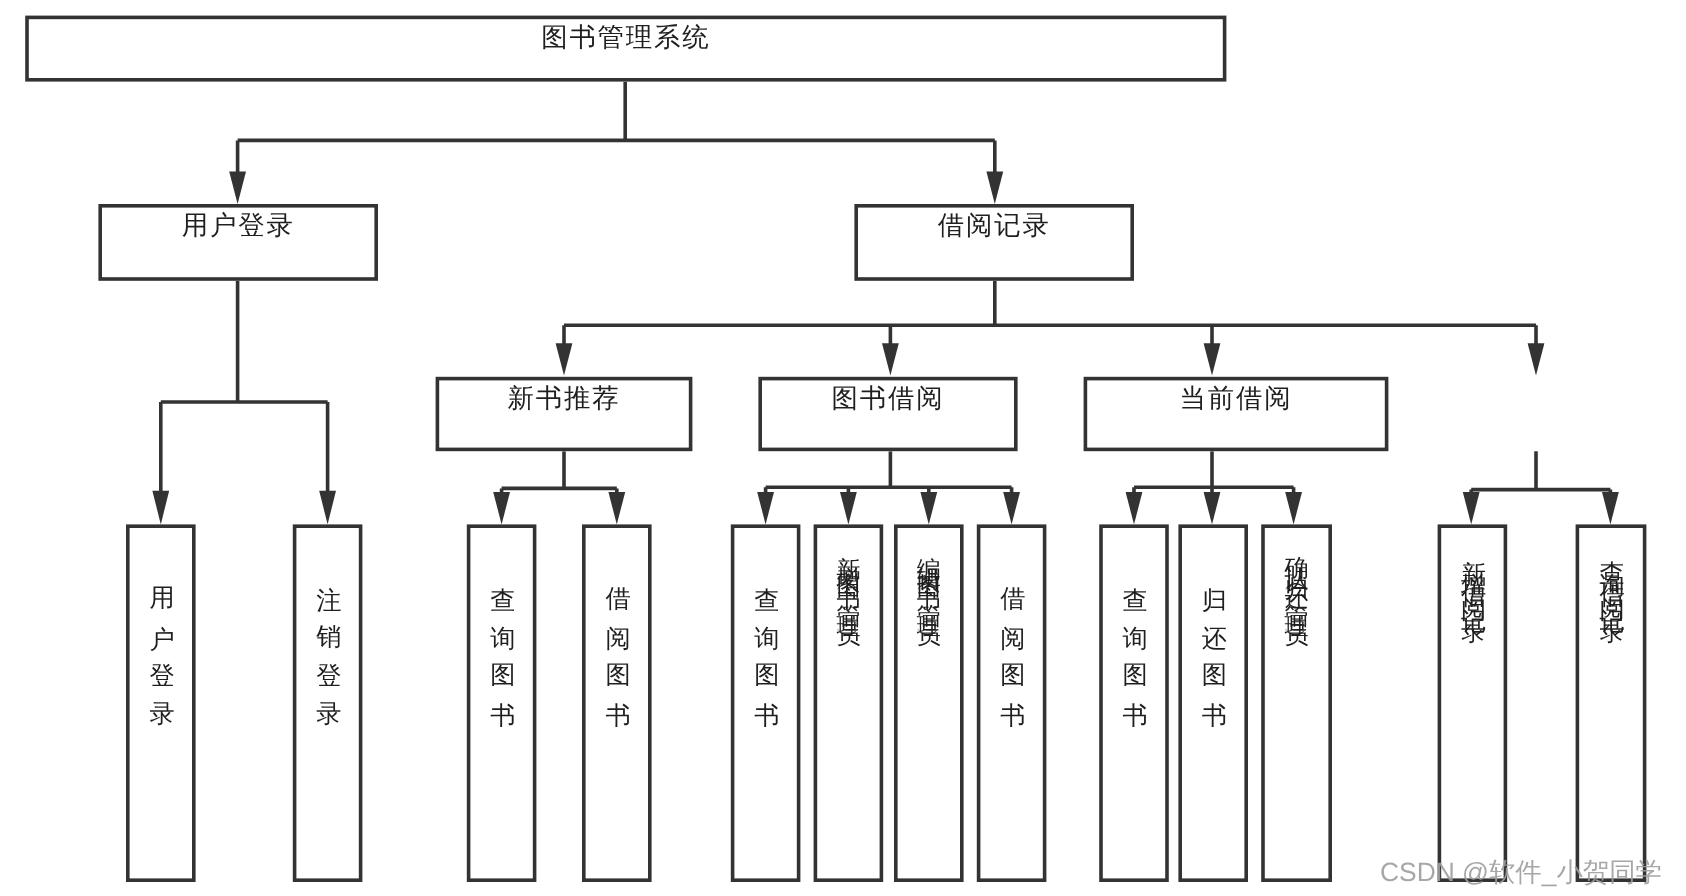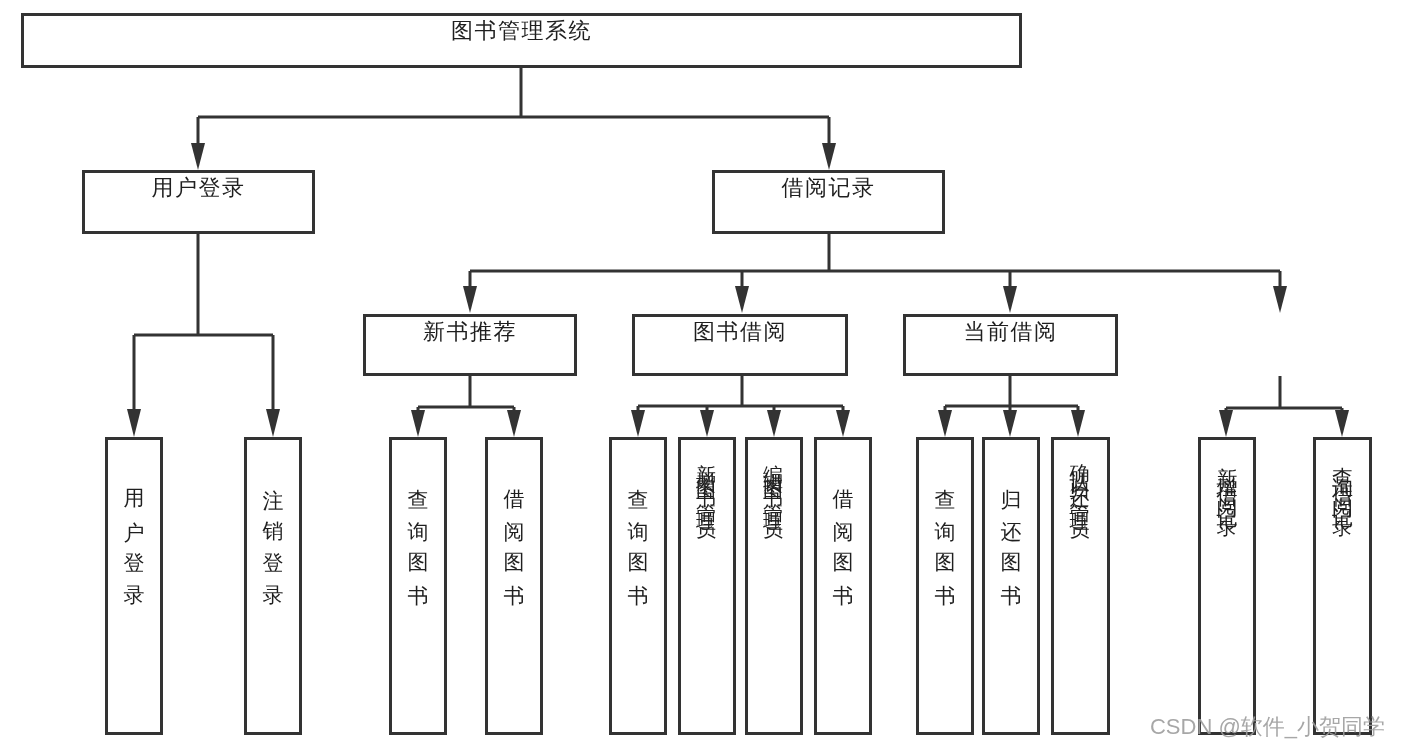--- a/index.html
+++ b/index.html
@@ -75,21 +75,21 @@
   <div class="box" style="left:712px; top:170px; width:233px; height:64px;">
     <span class="h-label">借阅记录</span>
   </div>
 
   <div class="box" style="left:363px; top:314px; width:214px; height:62px;">
     <span class="h-label">新书推荐</span>
   </div>
   <div class="box" style="left:632px; top:314px; width:216px; height:62px;">
     <span class="h-label">图书借阅</span>
   </div>
-  <div class="box" style="left:903px; top:314px; width:215px; height:62px;">
+  <div class="box" style="left:903px; top:314px; width:254px; height:62px;">
     <span class="h-label">当前借阅</span>
   </div>
 
   <div class="box vbox v4" style="left:105px; top:437px; width:58px; height:298px;">
     <span>用户登录</span>
   </div>
   <div class="box vbox v4" style="left:244px; top:437px; width:58px; height:298px;">
     <span>注销登录</span>
   </div>
   <div class="box vbox v4" style="left:389px; top:437px; width:58px; height:298px;">

